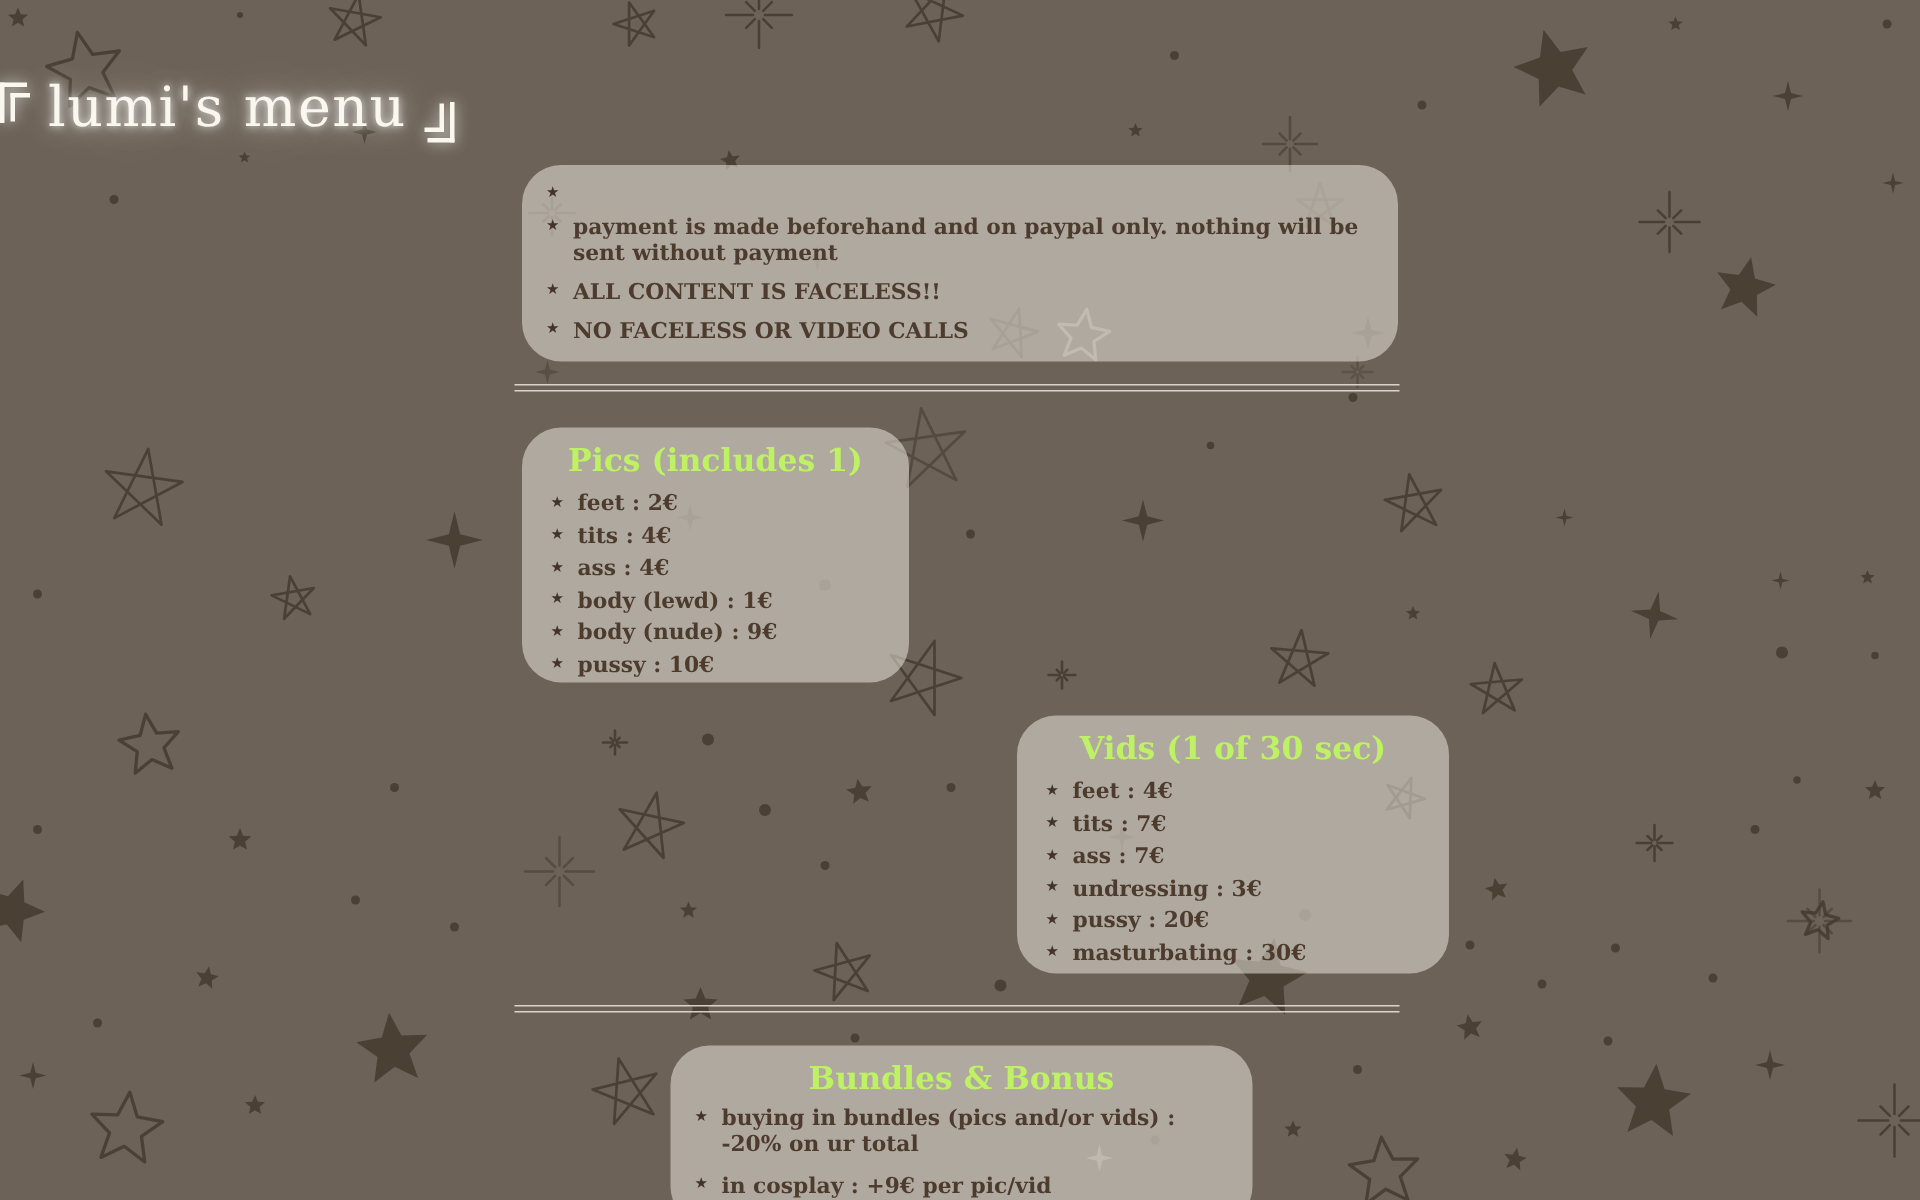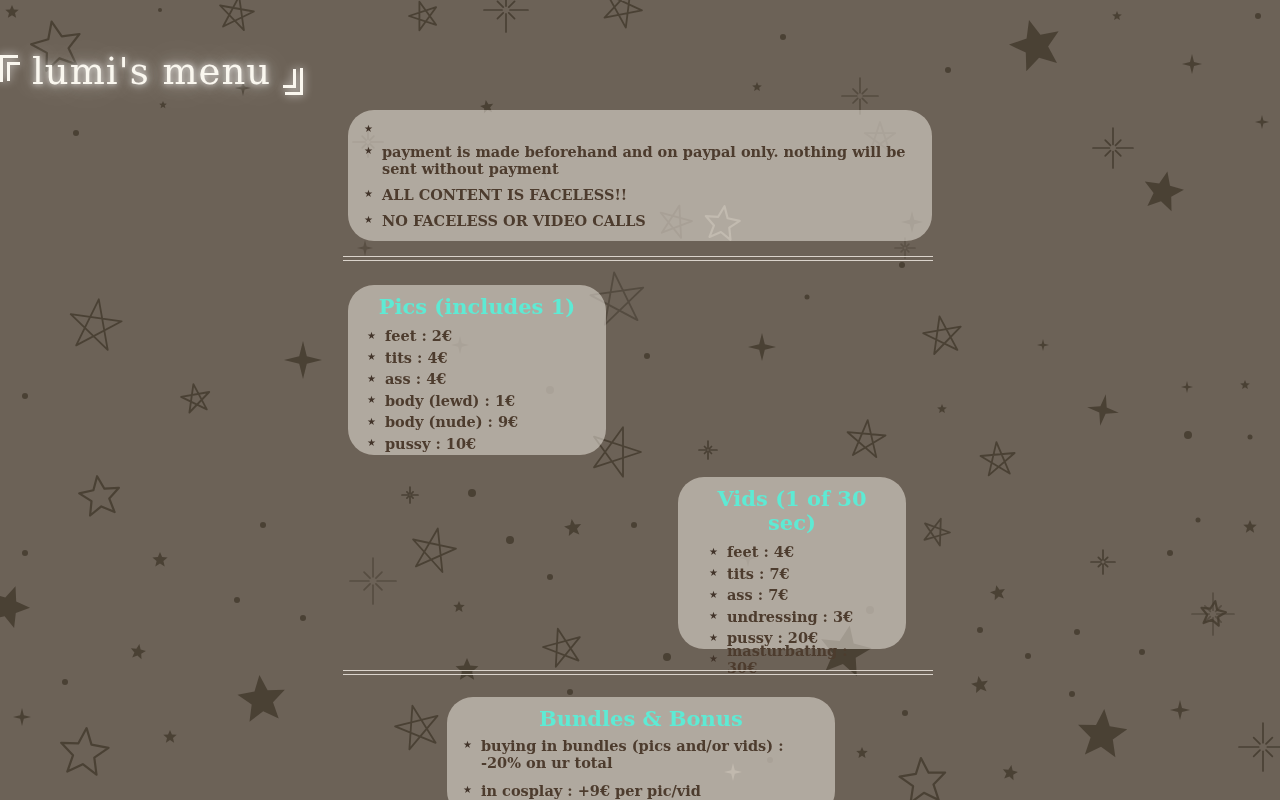--- a/index.html
+++ b/index.html
@@ -25,31 +25,31 @@
   .br::after{content:"";position:absolute;right:4px;bottom:4px;width:10px;height:16px;
     border-right:3px solid #faf7ef;border-bottom:3px solid #faf7ef;}
 
   
   .card{
     position:absolute;box-sizing:border-box;
     background:rgba(233,228,219,0.55);
     border-radius:26px;color:#4d3c2e;
   }
   .card h2{margin:2px 0 6px;text-align:center;font-size:21px;line-height:24px;
-    color:#5eead4;font-weight:bold;}
+    color:#bef264;font-weight:bold;}
   .row{display:flex;align-items:flex-start;}
   .b{font-family:"DejaVu Sans","Liberation Sans",sans-serif;font-size:10px;line-height:10px;
     margin:3px 9px 0 0;color:#42342a;flex:none;}
   .t{font-size:14.5px;font-weight:bold;line-height:17px;white-space:pre-line;}
 
   .rules{left:348px;top:110px;width:584px;padding:11px 14px 12px 16px;display:flex;flex-direction:column;gap:9px;}
   .rules .t{max-width:530px;}
 
   .pics{left:348px;top:285px;width:258px;height:170px;padding:8px 14px;}
-  .vids{left:678px;top:477px;width:228px;height:172px;padding:8px 26px;}
+  .vids{left:678px;top:477px;width:288px;height:172px;padding:8px 14px;}
   .price-row{height:21.5px;align-items:center;padding-left:5px;}
   .price-row .b{margin-top:0;}
 
   .bundles{left:447px;top:697px;width:388px;height:120px;padding:8px 16px;}
   .bundles .row{margin-bottom:11px;}
 
   .divider{
     position:absolute;left:343px;width:590px;height:3px;
     border-top:1.5px solid rgba(238,233,224,.85);
     border-bottom:1.5px solid rgba(238,233,224,.85);

